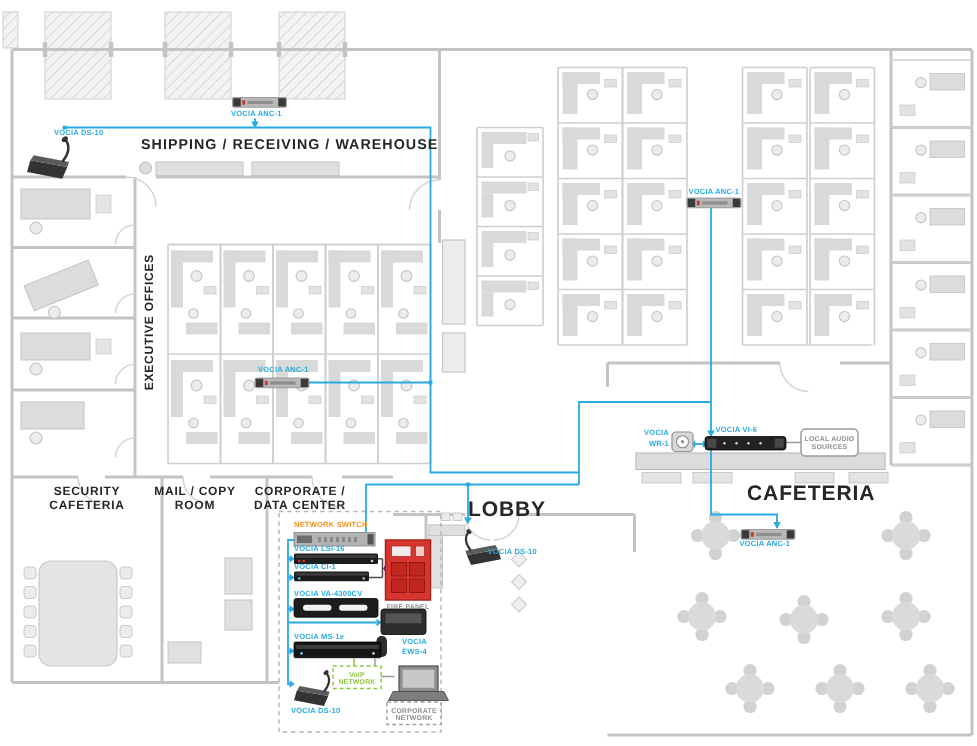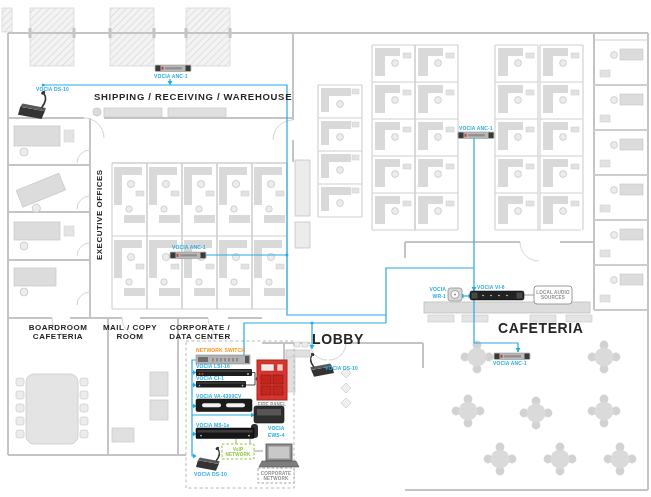--- a/index.html
+++ b/index.html
@@ -416,21 +416,21 @@
 
     <use href="#mic" transform="translate(196,446) scale(0.95)"></use>
     <use href="#mic" transform="translate(334,352) scale(-0.95,0.95)"></use>
   </g>
 </svg>
 
 <div class="lbl room big" style="left:70px;top:91px;width:164px;margin-left:24px;">SHIPPING / RECEIVING / WAREHOUSE</div>
 <div class="lbl room vert" style="left:45px;top:210px;width:110px;font-size:8px;">EXECUTIVE OFFICES</div>
 
 <div class="lbl room" style="left:18px;top:323px;width:80px;">
-  <div>BOARDROOM</div>
+  <div>SECURITY</div>
   <div>CAFETERIA</div>
 </div>
 <div class="lbl room" style="left:95px;top:323px;width:70px;">
   <div>MAIL / COPY</div>
   <div>ROOM</div>
 </div>
 <div class="lbl room" style="left:160px;top:323px;width:80px;">
   <div>CORPORATE /</div>
   <div>DATA CENTER</div>
 </div>

